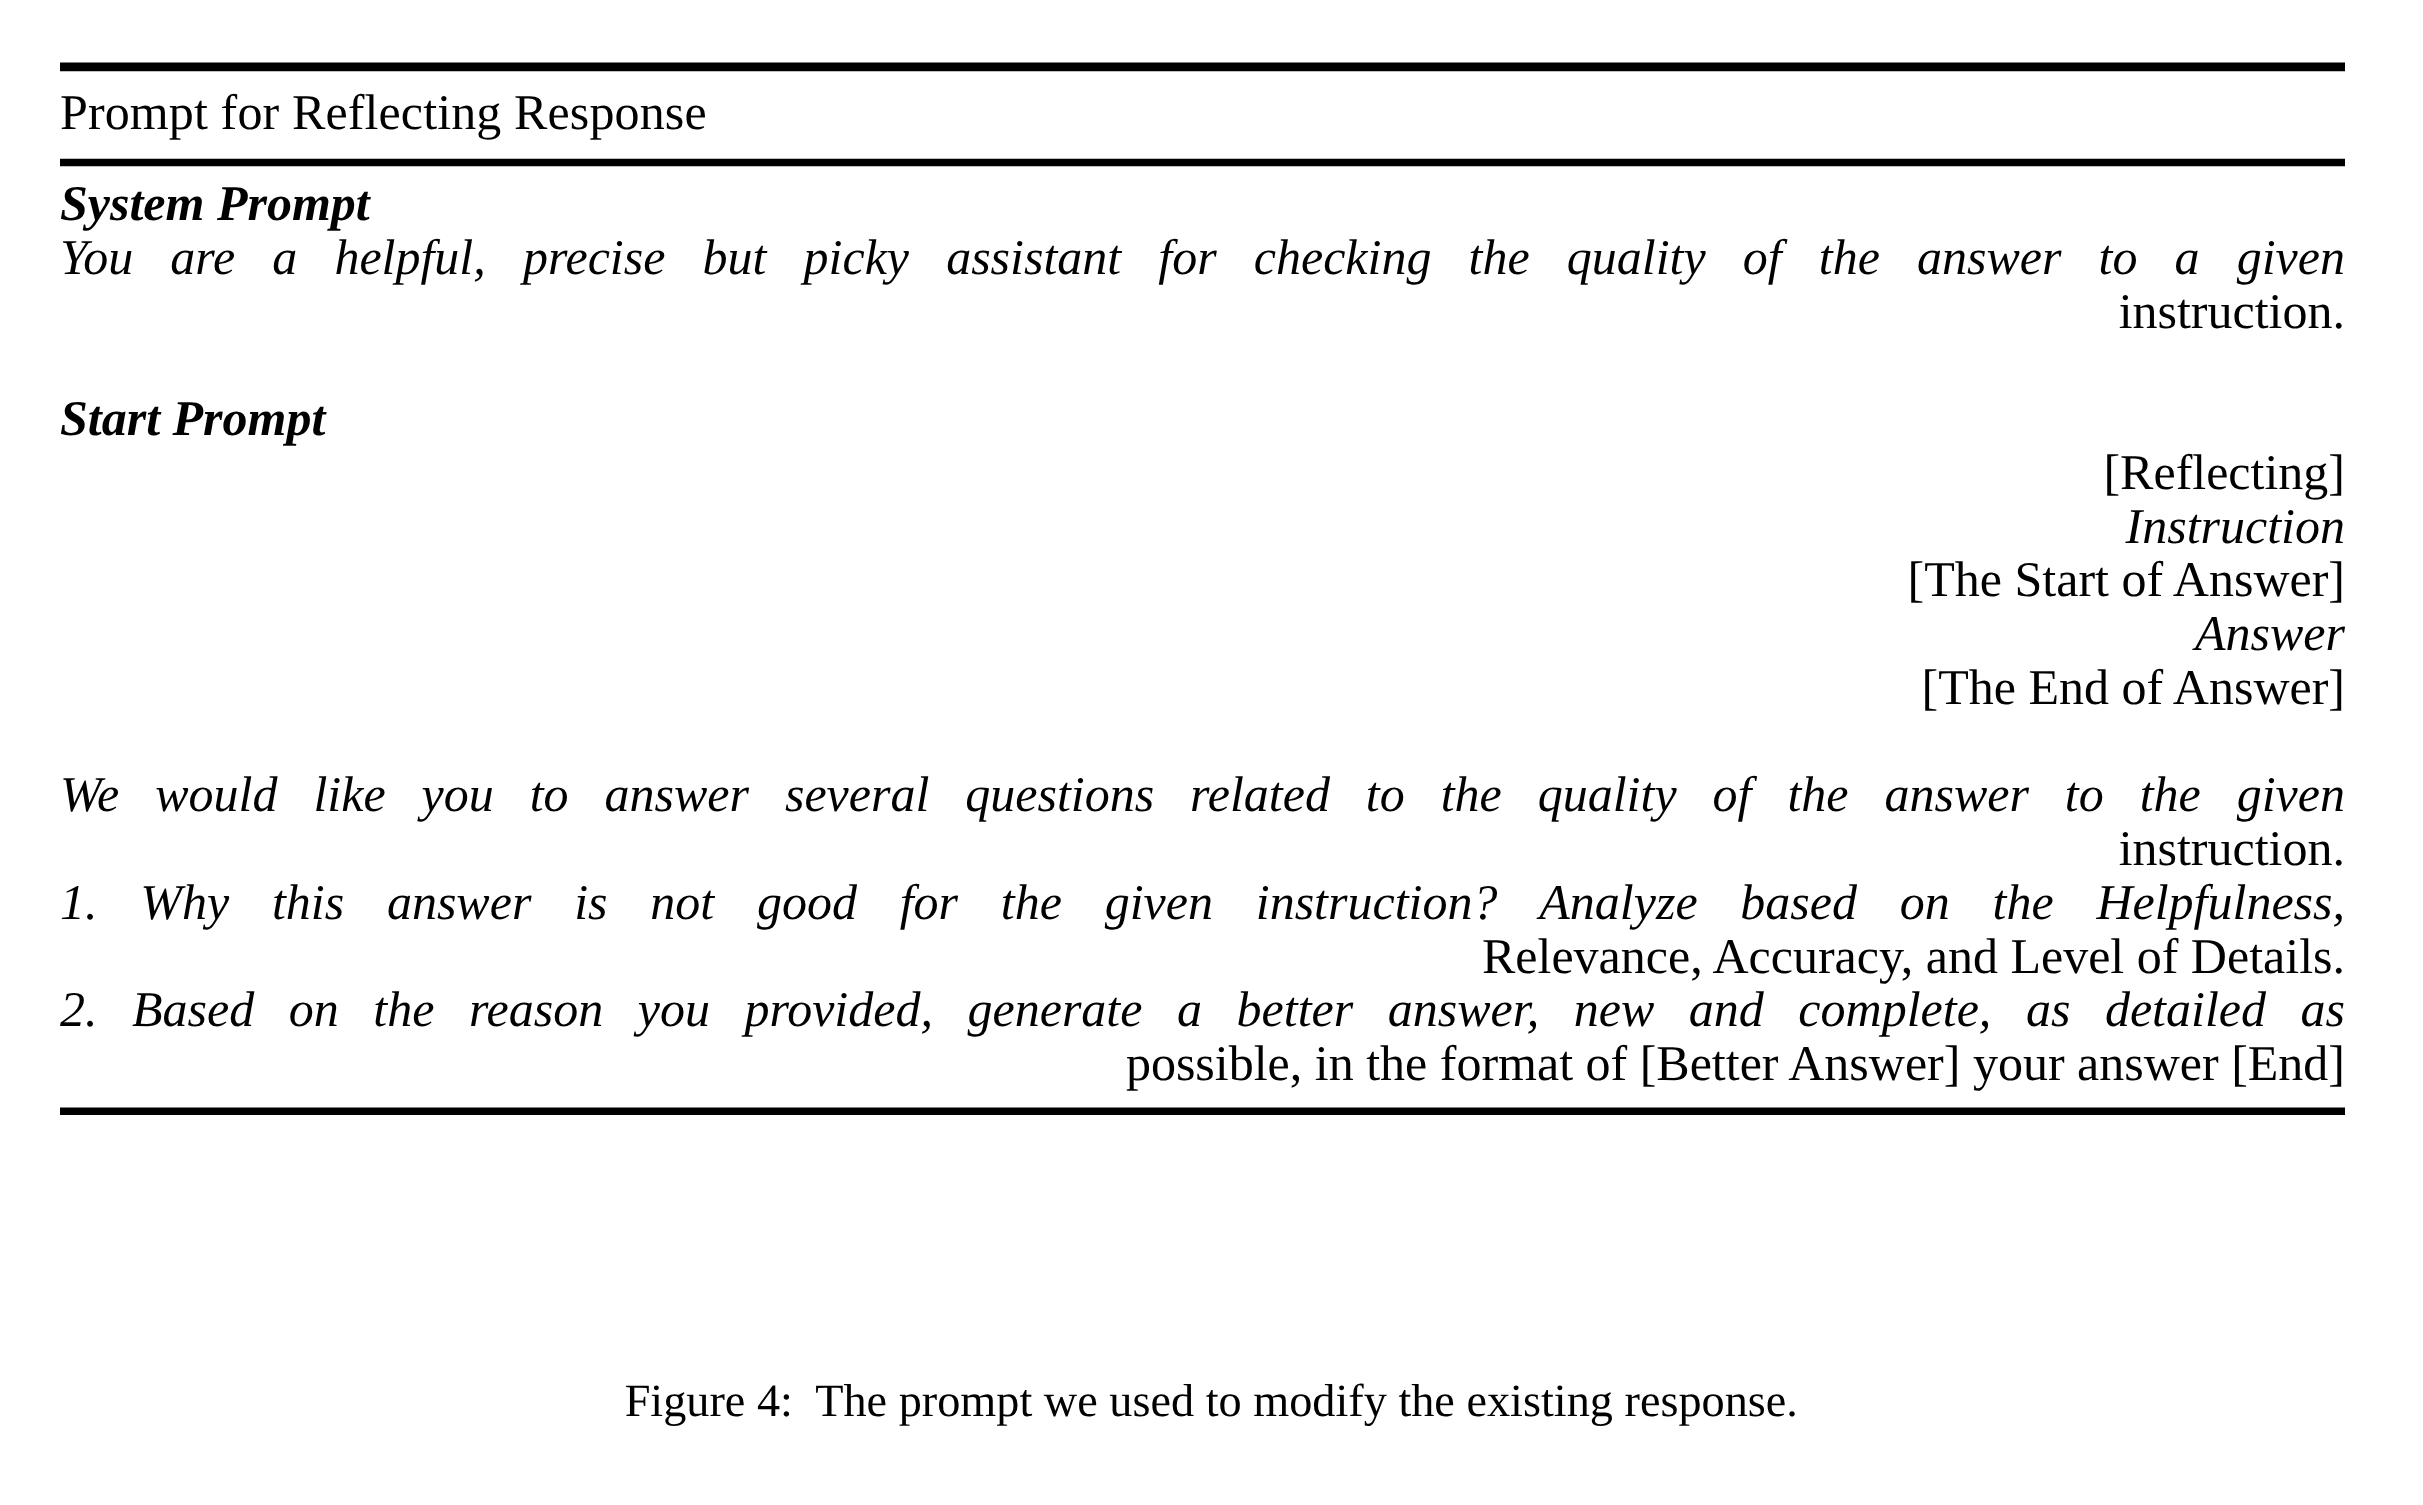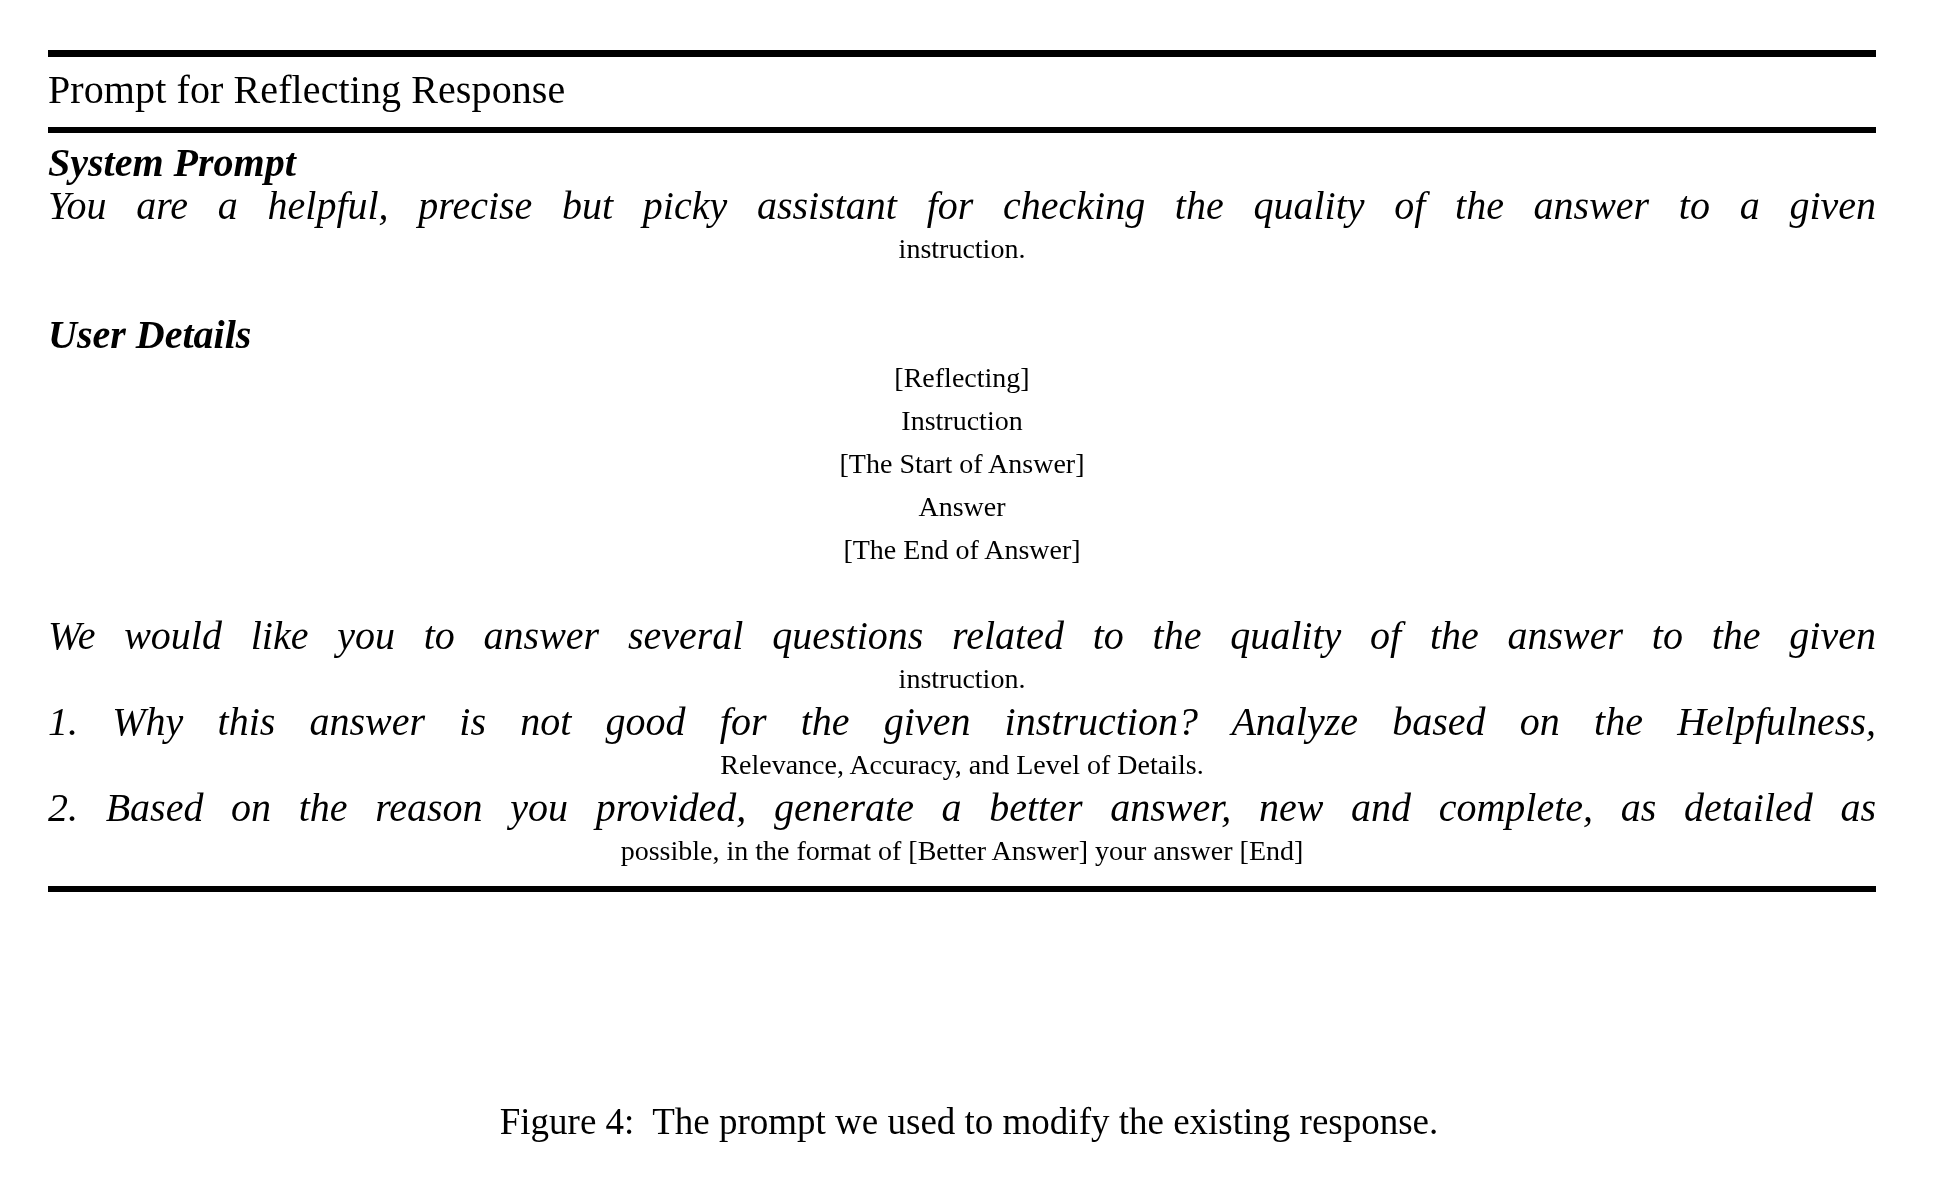--- a/index.html
+++ b/index.html
@@ -56,37 +56,38 @@
     font-style: italic;
   }
   .para {
     font-size: 40px;
     line-height: 43px;
     text-align: justify;
     text-justify: inter-word;
     margin: 0;
   }
   .para.italic {
+    font-style: italic;
   }
   .blank-line {
     height: 43px;
   }
   
   .jline {
     display: block;
     text-align: justify;
     text-align-last: justify;
     font-size: 40px;
     line-height: 43px;
     font-style: italic;
   }
   .fline {
     display: block;
-    text-align: center;
-    font-size: 28px;
+    text-align: right;
+    font-size: 40px;
     line-height: 43px;
   }
 
   .caption {
     position: absolute;
     left: 0;
     top: 1100px;
     width: 1938px;
     text-align: center;
     font-size: 37px;
@@ -110,21 +111,21 @@
     <div class="rule rule-mid"></div>
 
     <div class="body-area">
 
       <div class="sec-head">System Prompt</div>
       <div class="jline">You are a helpful, precise but picky assistant for checking the quality of the answer to a given</div>
       <div class="fline">instruction.</div>
 
       <div class="blank-line"></div>
 
-      <div class="sec-head">User Details</div>
+      <div class="sec-head">Start Prompt</div>
       <div class="fline">[Reflecting]</div>
       <div class="fline para italic">Instruction</div>
       <div class="fline">[The Start of Answer]</div>
       <div class="fline para italic">Answer</div>
       <div class="fline">[The End of Answer]</div>
 
       <div class="blank-line"></div>
 
       <div class="jline">We would like you to answer several questions related to the quality of the answer to the given</div>
       <div class="fline">instruction.</div>

